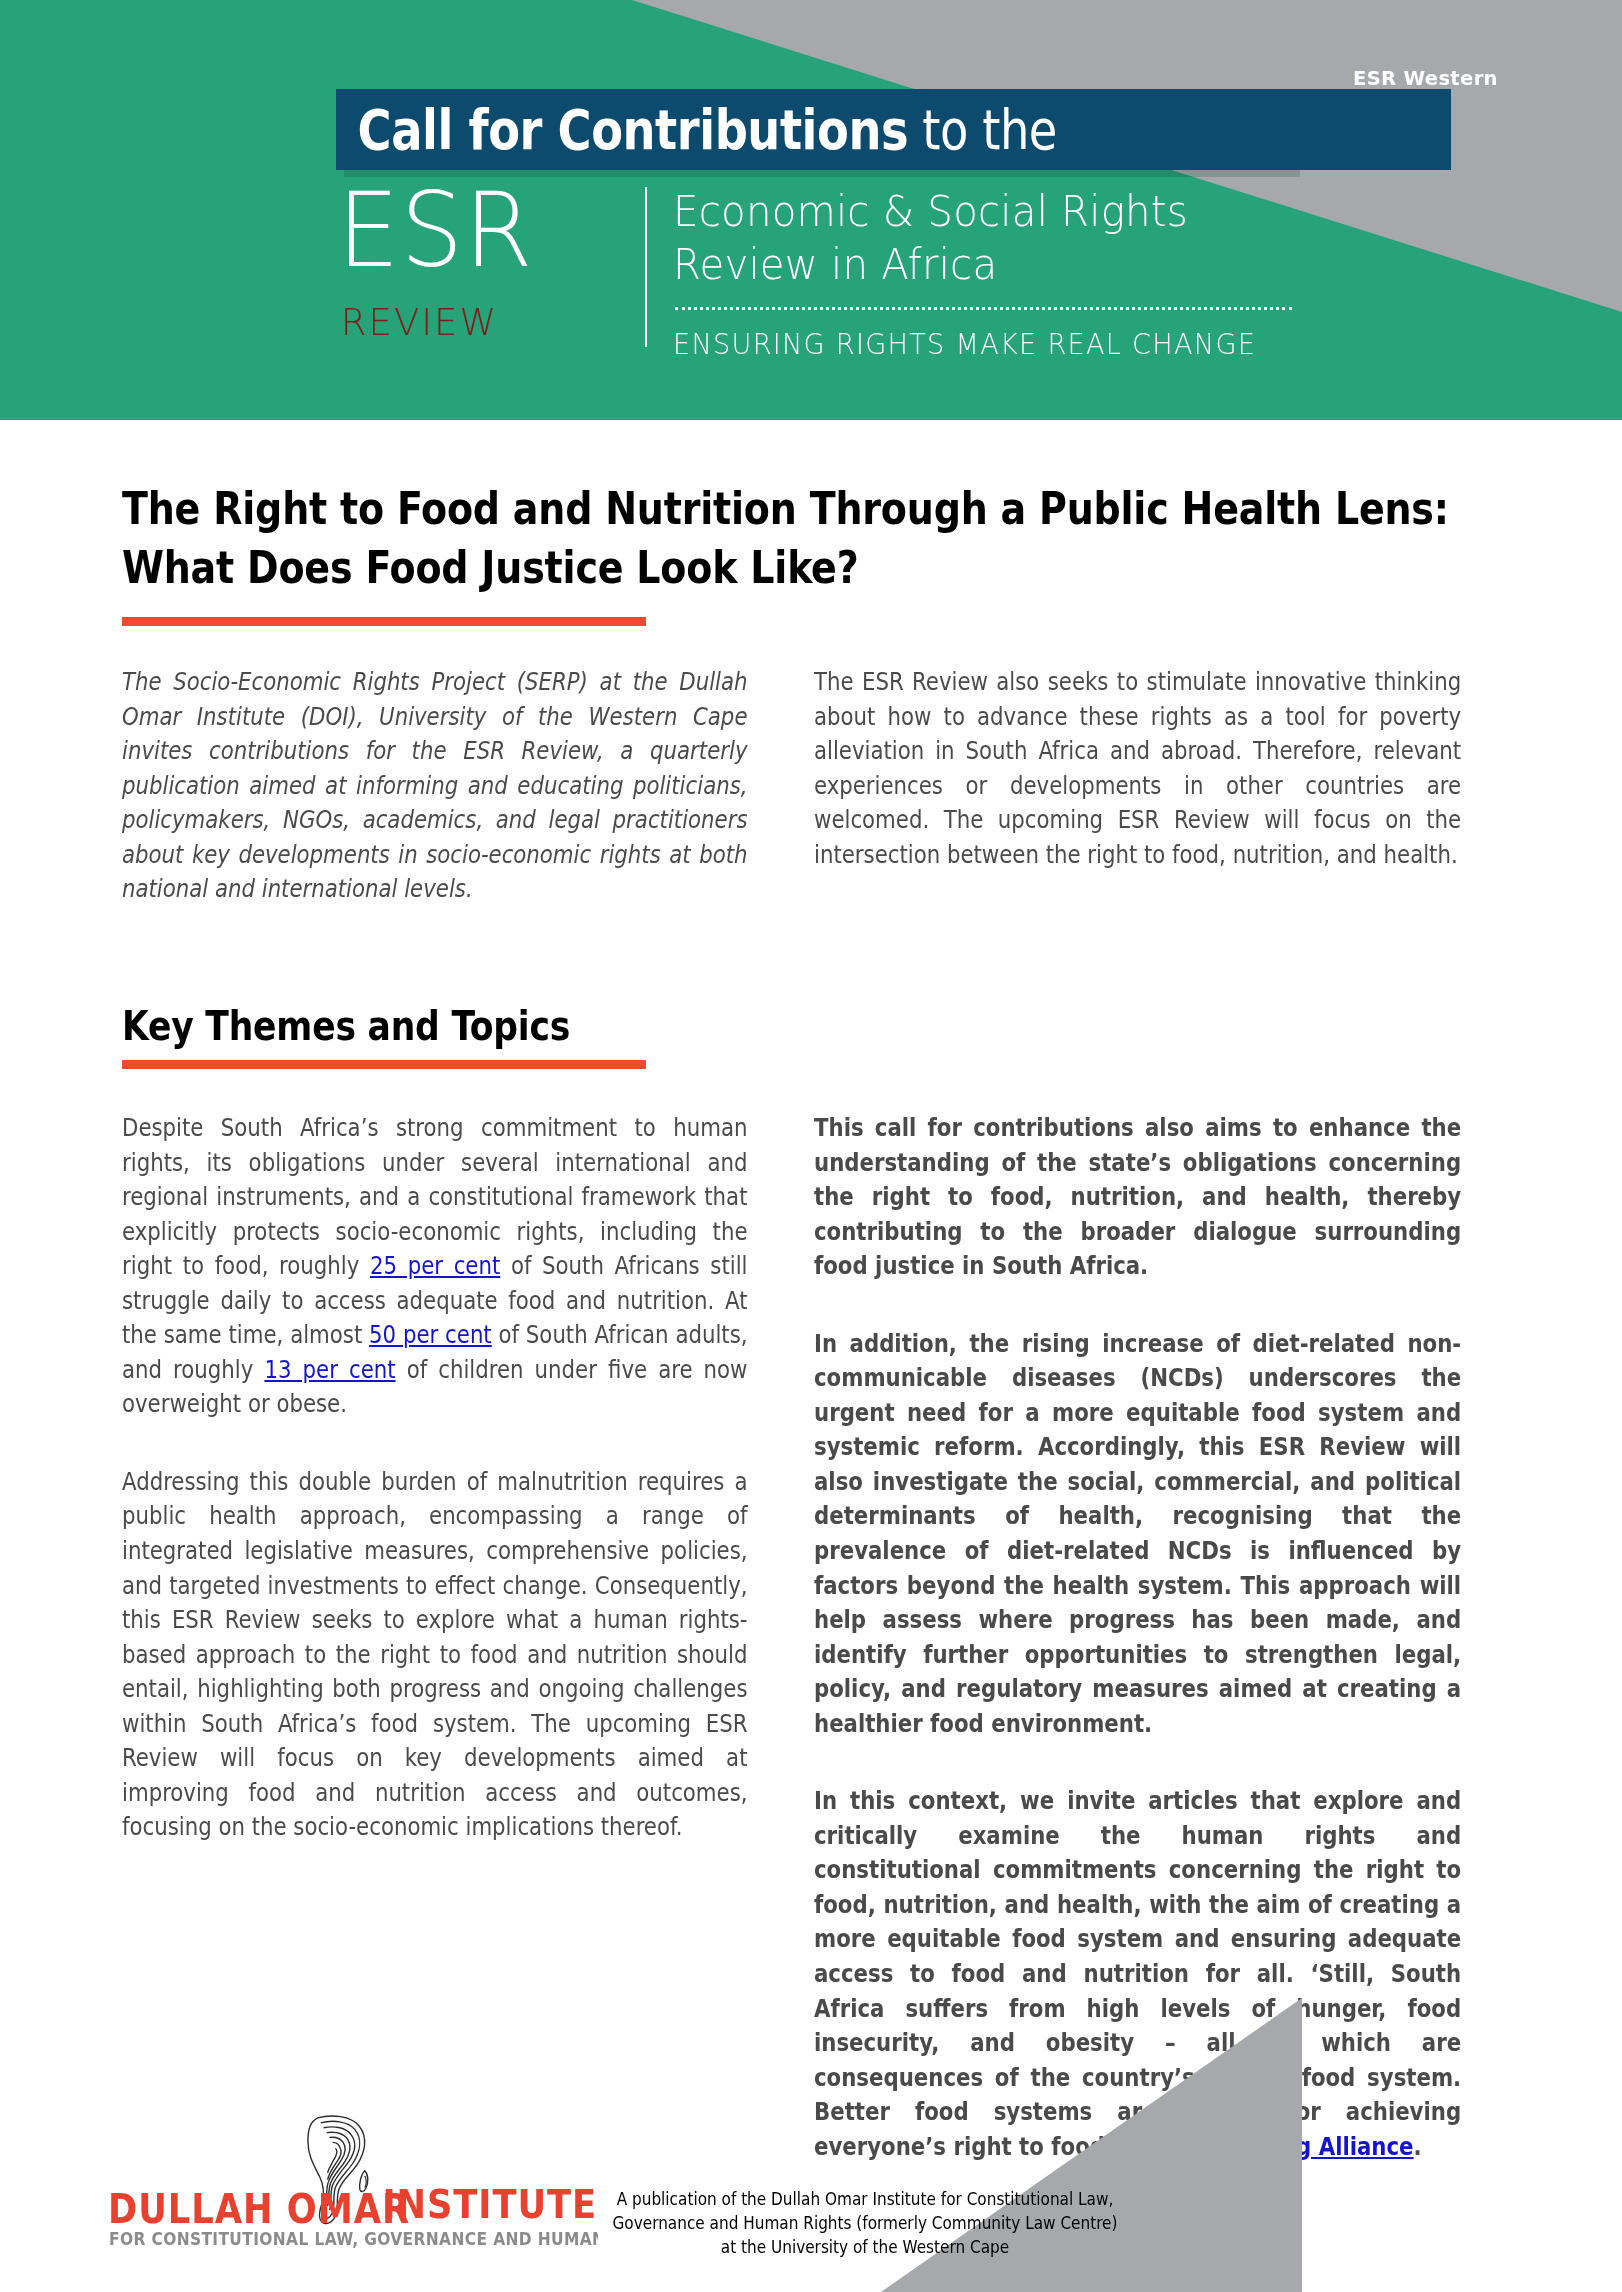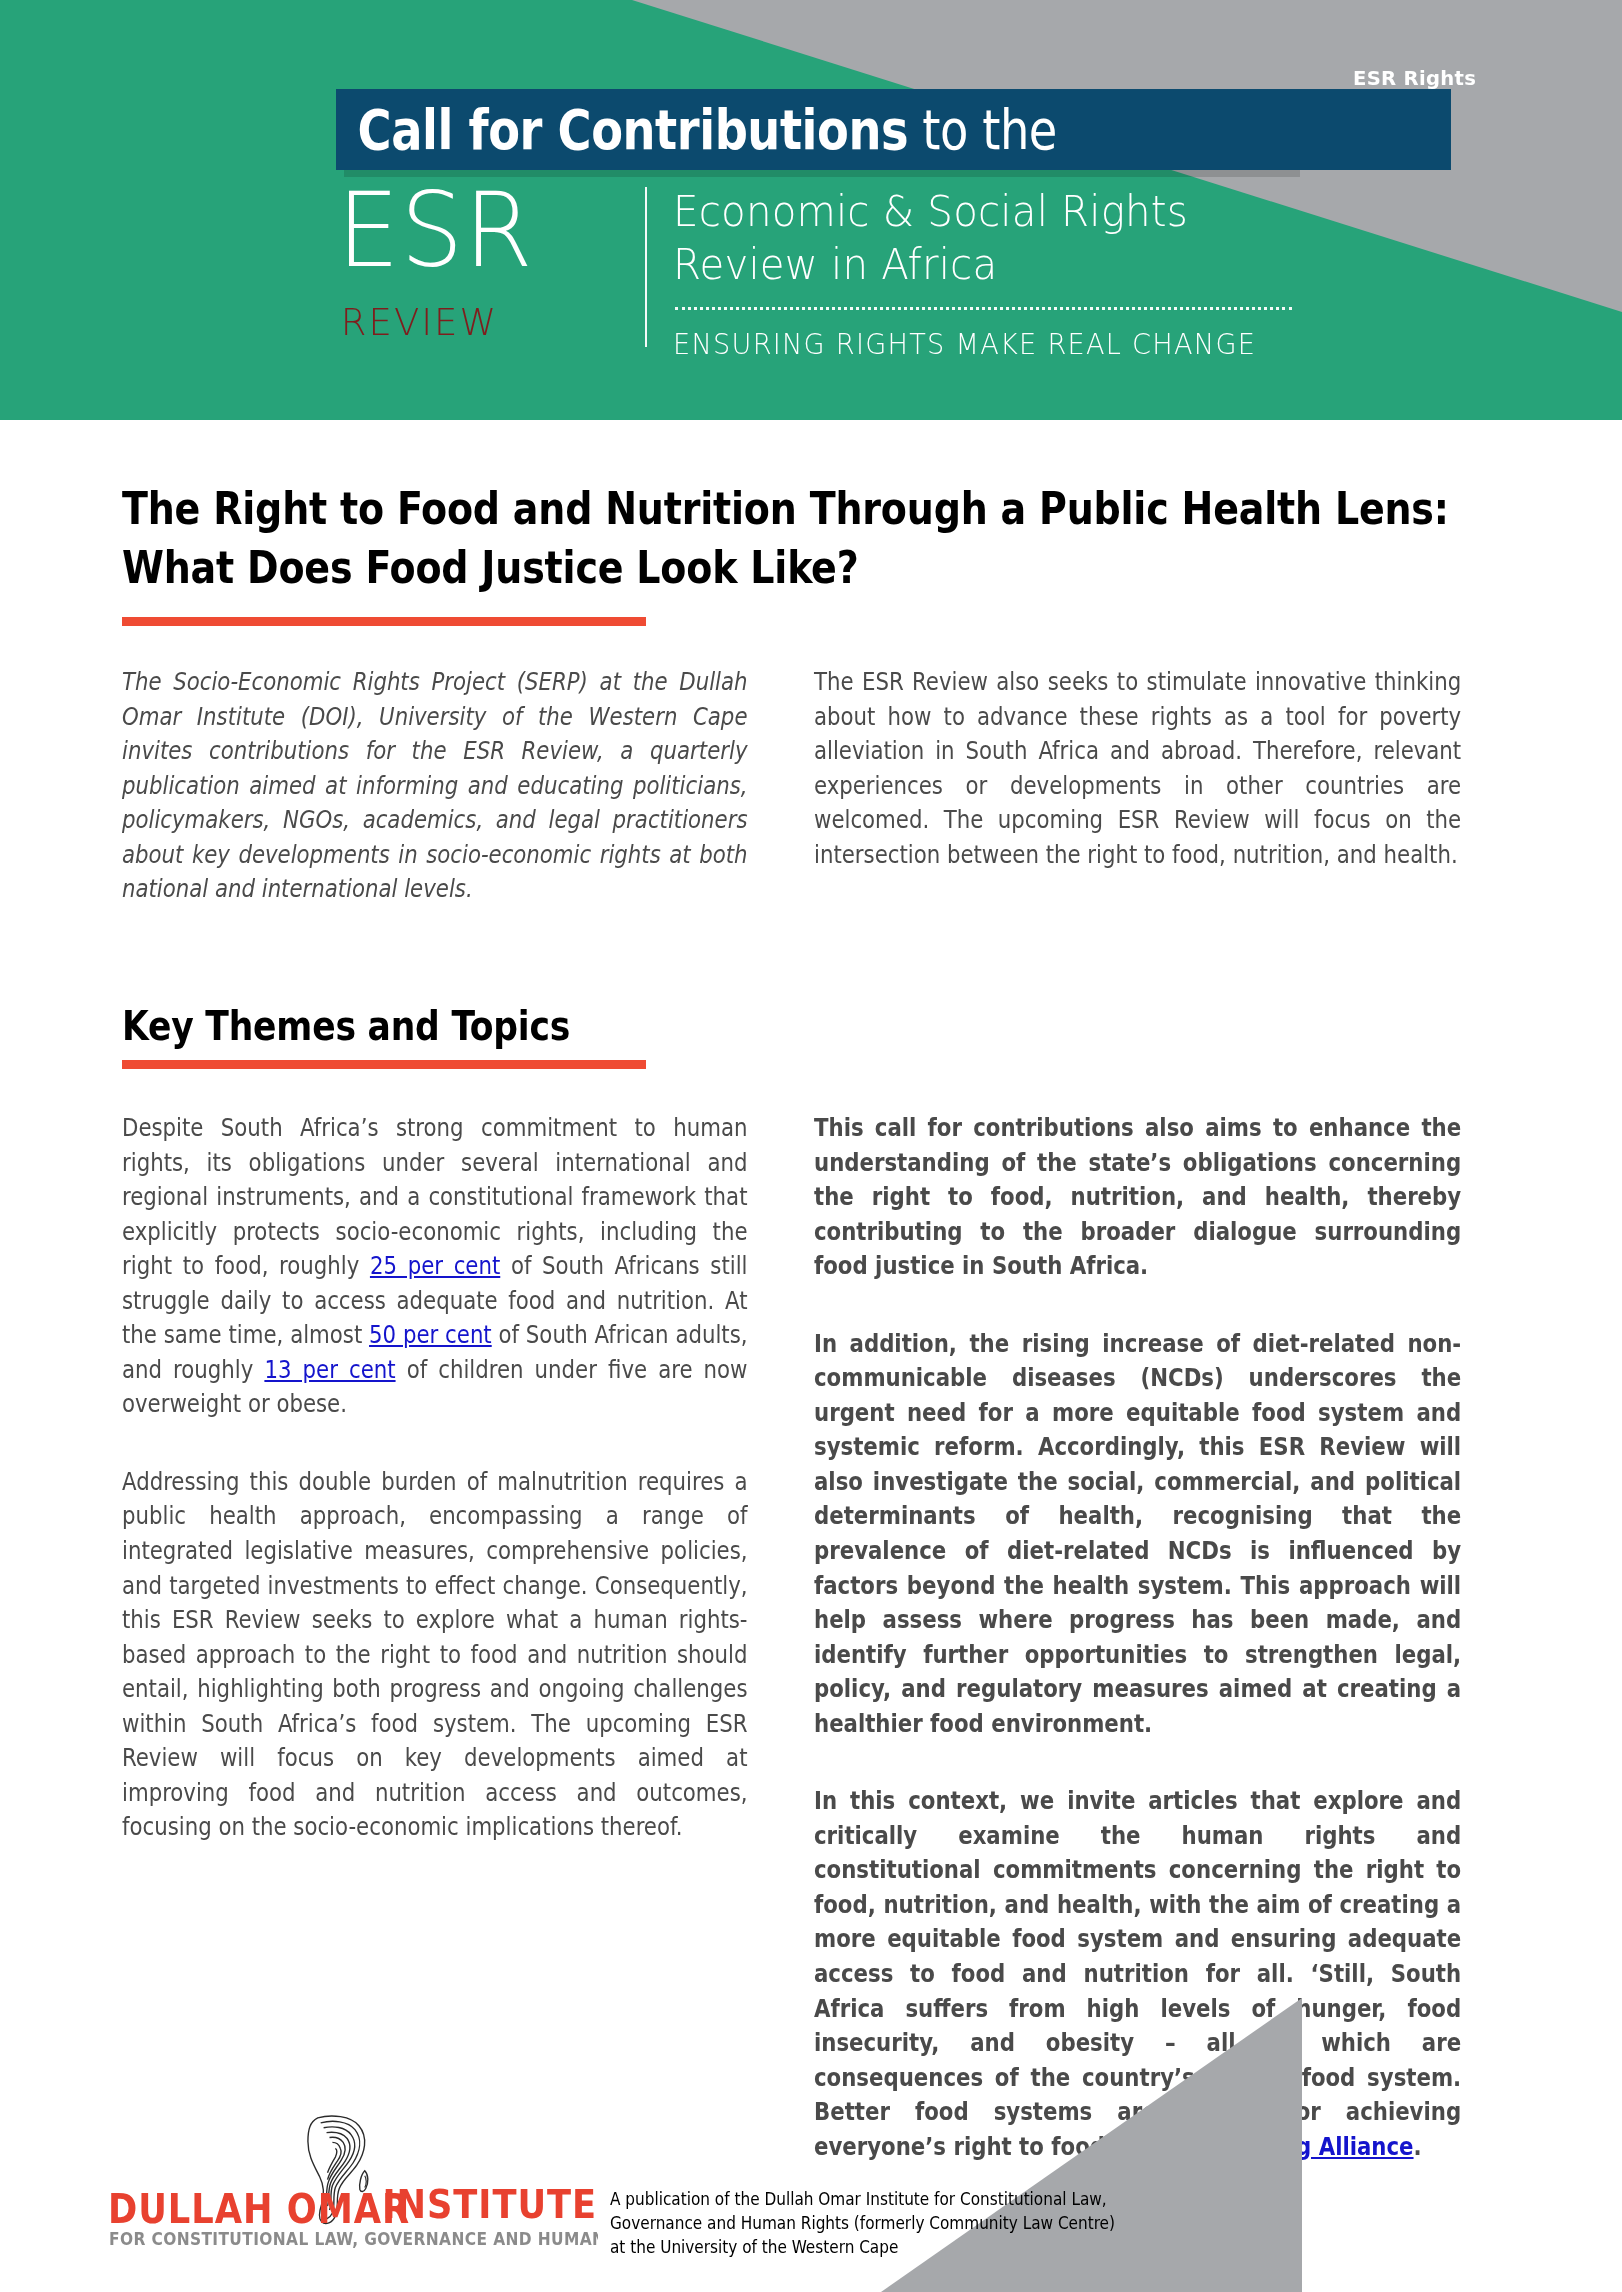--- a/index.html
+++ b/index.html
@@ -155,30 +155,30 @@
   }
 
   .doi-logo{
     position:absolute; left:108px; top:2114px; width:490px; height:147px;
   }
   .doi-logo svg{ display:block; }
 
   .pub-note{
     position:absolute; left:610px; top:2187px; width:510px;
     font-family:"DejaVu Sans Condensed","Liberation Sans", sans-serif;
-    font-size:17px; line-height:1.42; color:#000000;
+    font-size:17px; line-height:1.42; color:#000000;text-align:center;
   }
 </style>
 </head>
 <body>
 
 <div class="masthead">
   <div class="green-wedge"></div>
 
-  <div class="esr-review-tag">ESR Rights</div>
+  <div class="esr-review-tag">ESR Western</div>
 
   <div class="call-bar">
     <div class="shadow"></div>
     <div class="call-text"><span>Call for Contributions</span><span class="thin"> to the</span></div>
   </div>
 
   <div class="logo-block">
     <div class="esr-mark">
       <div class="esr-big">ESR</div>
       <div class="esr-sub">REVIEW</div>

